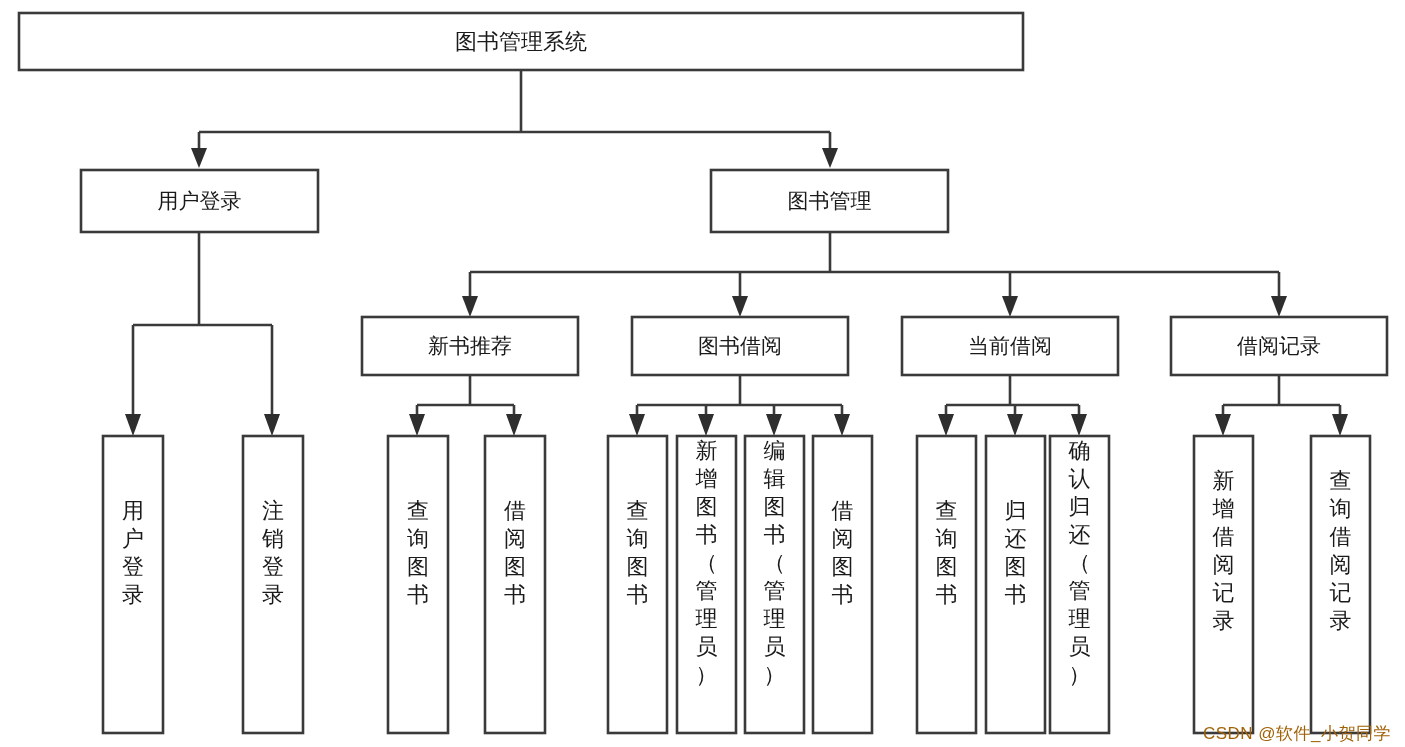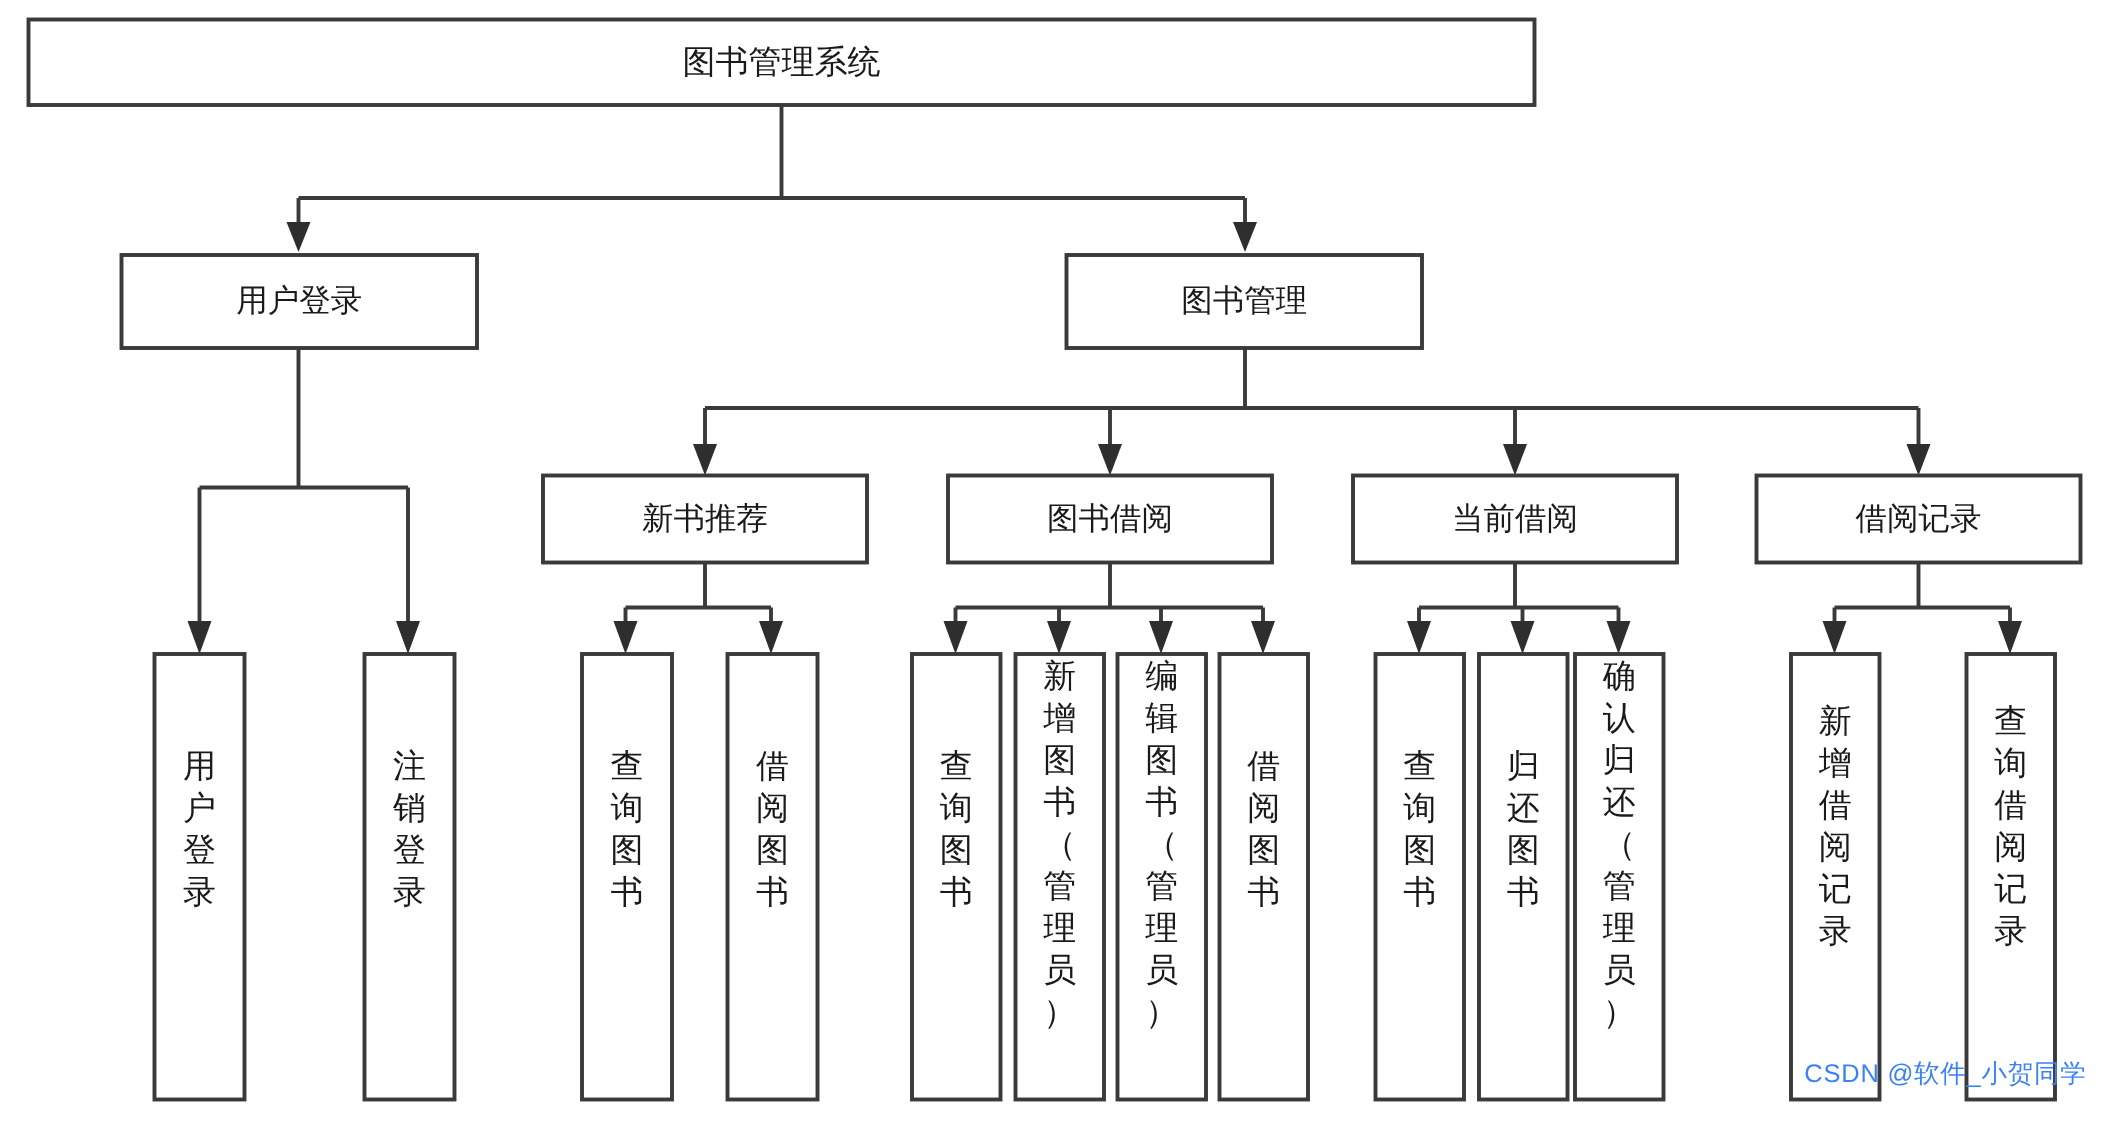--- a/index.html
+++ b/index.html
@@ -51,22 +51,22 @@
     fill: none;
     stroke-linecap: butt;
   }
   .arrow-head {
     fill: #2e2e2e;
     stroke: none;
   }
   .watermark {
     position: absolute;
     right: 14px;
-    bottom: 20px;
-    color: #3b82f6;
+    bottom: 2px;
+    color: #a16207;
     font-size: 17px;
     font-family: "Liberation Sans", "DejaVu Sans", sans-serif;
     letter-spacing: 0.5px;
     white-space: nowrap;
     user-select: none;
   }
 </style>
 </head>
 <body>
 

